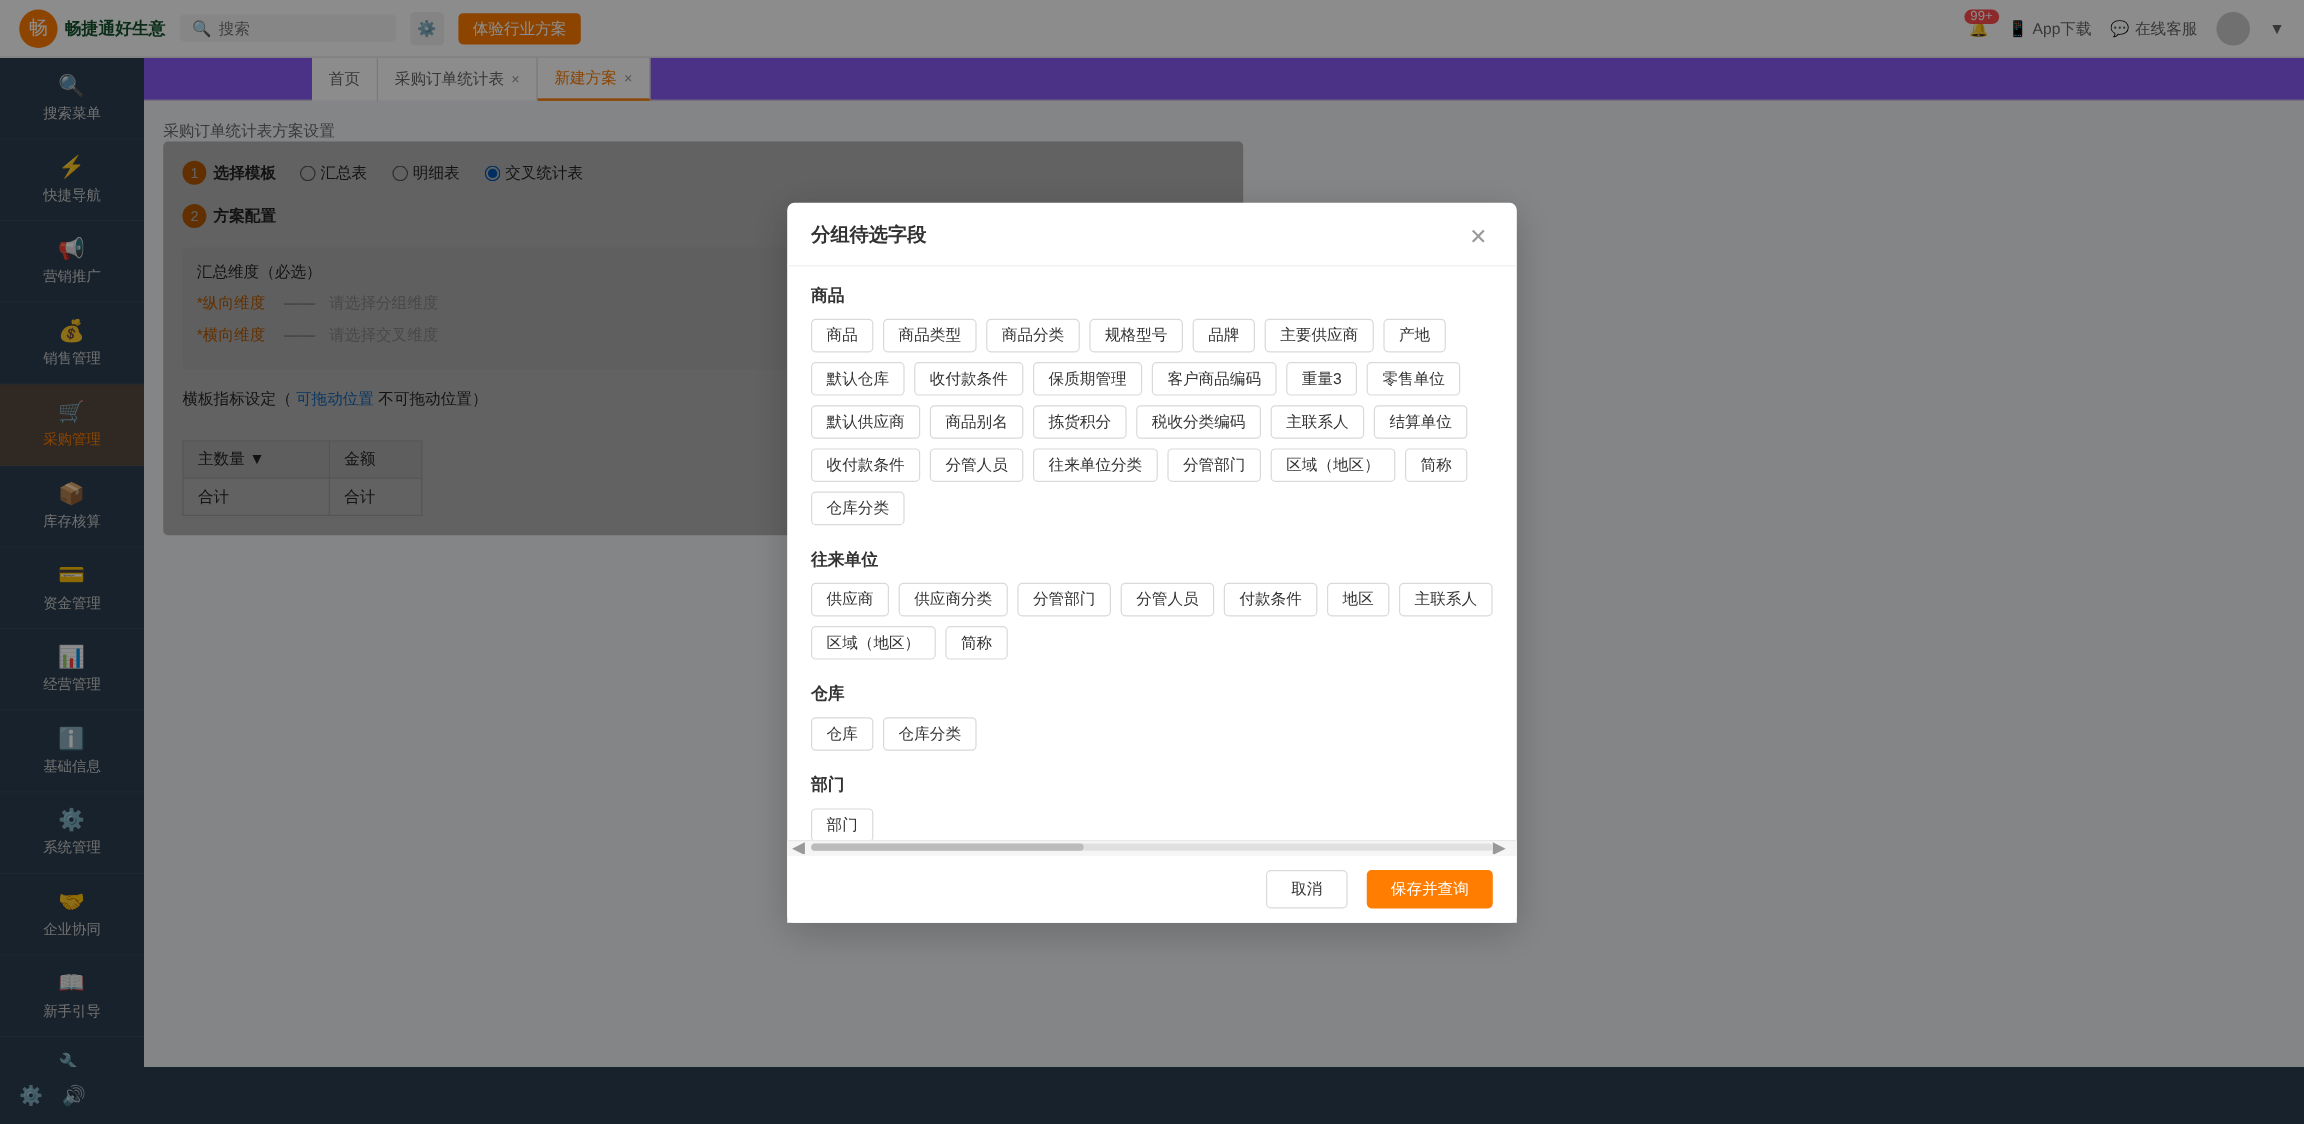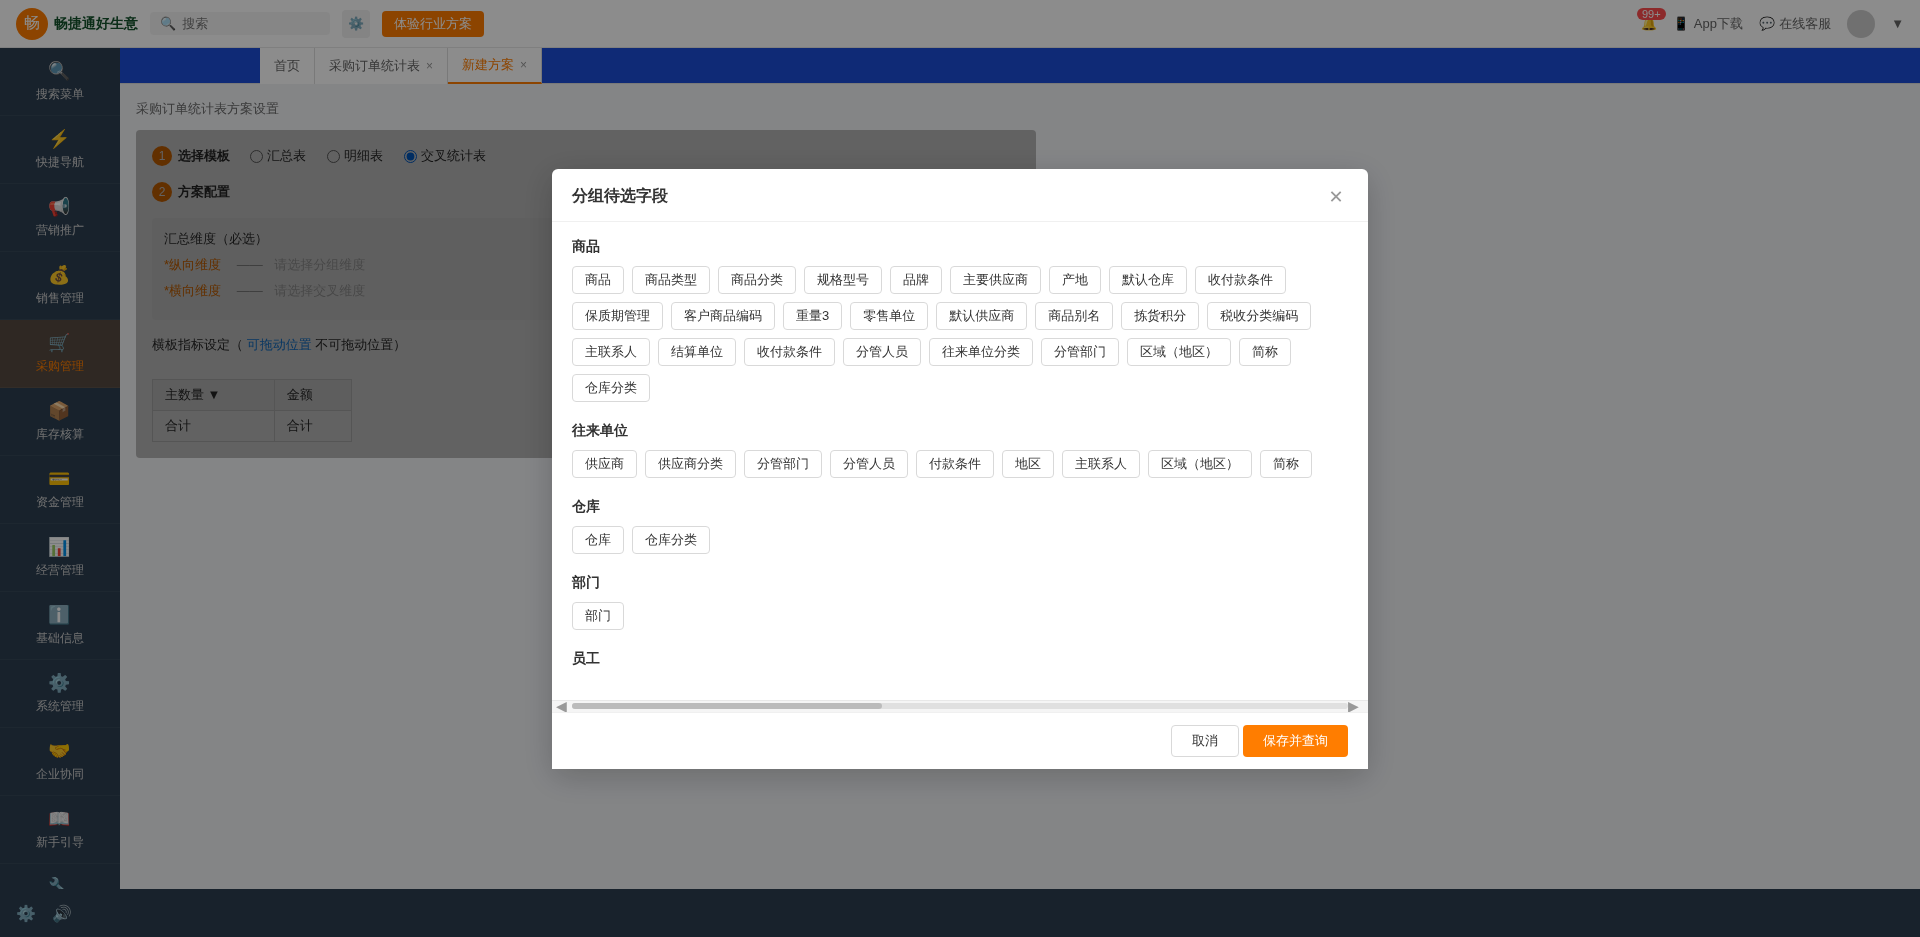--- a/index.html
+++ b/index.html
@@ -21,40 +21,40 @@
     .gear-icon { width: 28px; height: 28px; background: #f0f0f0; border-radius: 4px; display: flex; align-items: center; justify-content: center; cursor: pointer; }
     .avatar { width: 28px; height: 28px; background: #ccc; border-radius: 50%; }
 
     
     .sidebar { width: 120px; background: #2c3e50; position: fixed; top: 48px; left: 0; bottom: 0; z-index: 50; overflow-y: auto; }
     .sidebar-item { display: flex; flex-direction: column; align-items: center; padding: 12px 8px; cursor: pointer; color: #ccc; font-size: 12px; gap: 4px; border-bottom: 1px solid rgba(255,255,255,0.05); }
     .sidebar-item .icon { font-size: 18px; }
     .sidebar-item.active { background: rgba(255,125,0,0.2); color: #ff7d00; }
 
     
-    .tab-bar { height: 36px; background: #1d4ed8; display: flex; align-items: center; padding: 0 0 0 140px; border-bottom: 1px solid #ddd; position: fixed; top: 48px; left: 120px; right: 0; z-index: 40; }
+    .tab-bar { height: 36px; background: #8b5cf6; display: flex; align-items: center; padding: 0 0 0 140px; border-bottom: 1px solid #ddd; position: fixed; top: 48px; left: 120px; right: 0; z-index: 40; }
     .tab { display: flex; align-items: center; gap: 6px; padding: 0 14px; height: 36px; background: #fff; border-right: 1px solid #ddd; cursor: pointer; font-size: 13px; color: #666; }
     .tab.active { color: #ff7d00; border-bottom: 2px solid #ff7d00; }
     .tab-close { font-size: 12px; color: #999; cursor: pointer; }
     .tab-home { padding: 0 14px; height: 36px; display: flex; align-items: center; color: #666; cursor: pointer; border-right: 1px solid #ddd; background: #fff; }
 
     
     .main { margin-top: 84px; margin-left: 120px; padding: 16px; }
-    .breadcrumb { font-size: 13px; color: #999; margin-bottom: 12px; }
+    .breadcrumb { font-size: 13px; color: #999; margin-bottom: 0; }
 
     
     .overlay { position: fixed; top: 0; left: 0; right: 0; bottom: 0; background: rgba(0,0,0,0.45); z-index: 200; display: flex; align-items: center; justify-content: center; }
 
     
-    .modal { background: #fff; border-radius: 6px; width: 816px; max-height: 600px; display: flex; flex-direction: column; position: relative; box-shadow: 0 8px 32px rgba(0,0,0,0.2); }
+    .modal { background: #fff; border-radius: 6px; width: 608px; max-height: 600px; display: flex; flex-direction: column; position: relative; box-shadow: 0 8px 32px rgba(0,0,0,0.2); }
     .modal-header { display: flex; align-items: center; justify-content: space-between; padding: 16px 20px 12px; border-bottom: 1px solid #f0f0f0; flex-shrink: 0; }
     .modal-title { font-size: 16px; font-weight: bold; color: #333; }
     .modal-close { cursor: pointer; font-size: 18px; color: #999; width: 24px; height: 24px; display: flex; align-items: center; justify-content: center; }
     .modal-body { padding: 16px 20px; overflow-y: auto; flex: 1; }
-    .modal-footer { display: flex; justify-content: flex-end; gap: 4px; padding: 12px 20px; border-top: 1px solid #f0f0f0; flex-shrink: 0; background: #fff; position: sticky; bottom: 0; }
+    .modal-footer { display: flex; justify-content: flex-end; gap: 16px; padding: 12px 20px; border-top: 1px solid #f0f0f0; flex-shrink: 0; background: #fff; position: sticky; bottom: 0; }
 
     
     .field-section { margin-bottom: 20px; }
     .section-title { font-size: 14px; font-weight: bold; color: #333; margin-bottom: 10px; }
     .field-grid { display: flex; flex-wrap: wrap; gap: 8px; }
     .field-tag { border: 1px solid #d9d9d9; border-radius: 4px; padding: 4px 12px; font-size: 13px; color: #333; cursor: pointer; background: #fff; white-space: nowrap; }
 
     
     .modal-body::-webkit-scrollbar { width: 6px; }
     .modal-body::-webkit-scrollbar-thumb { background: #ccc; border-radius: 3px; }

